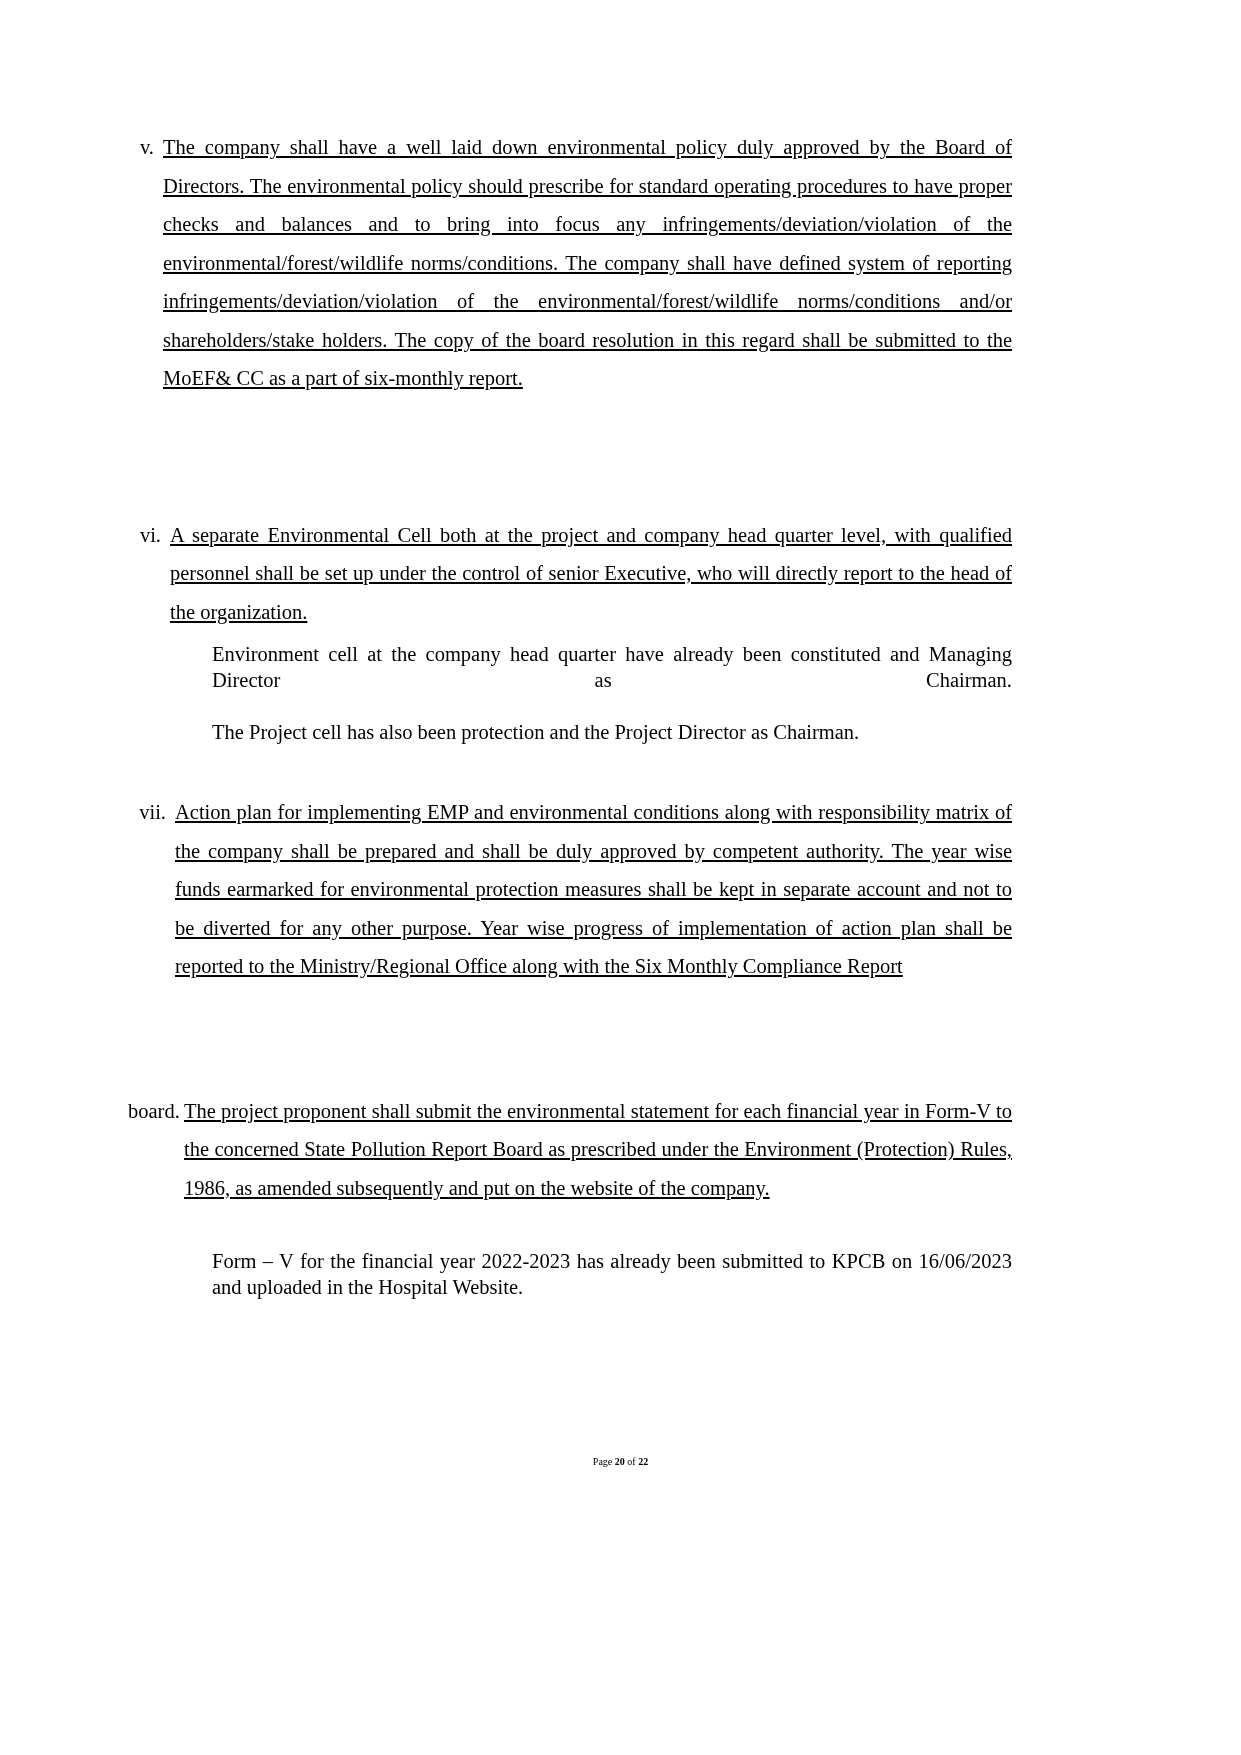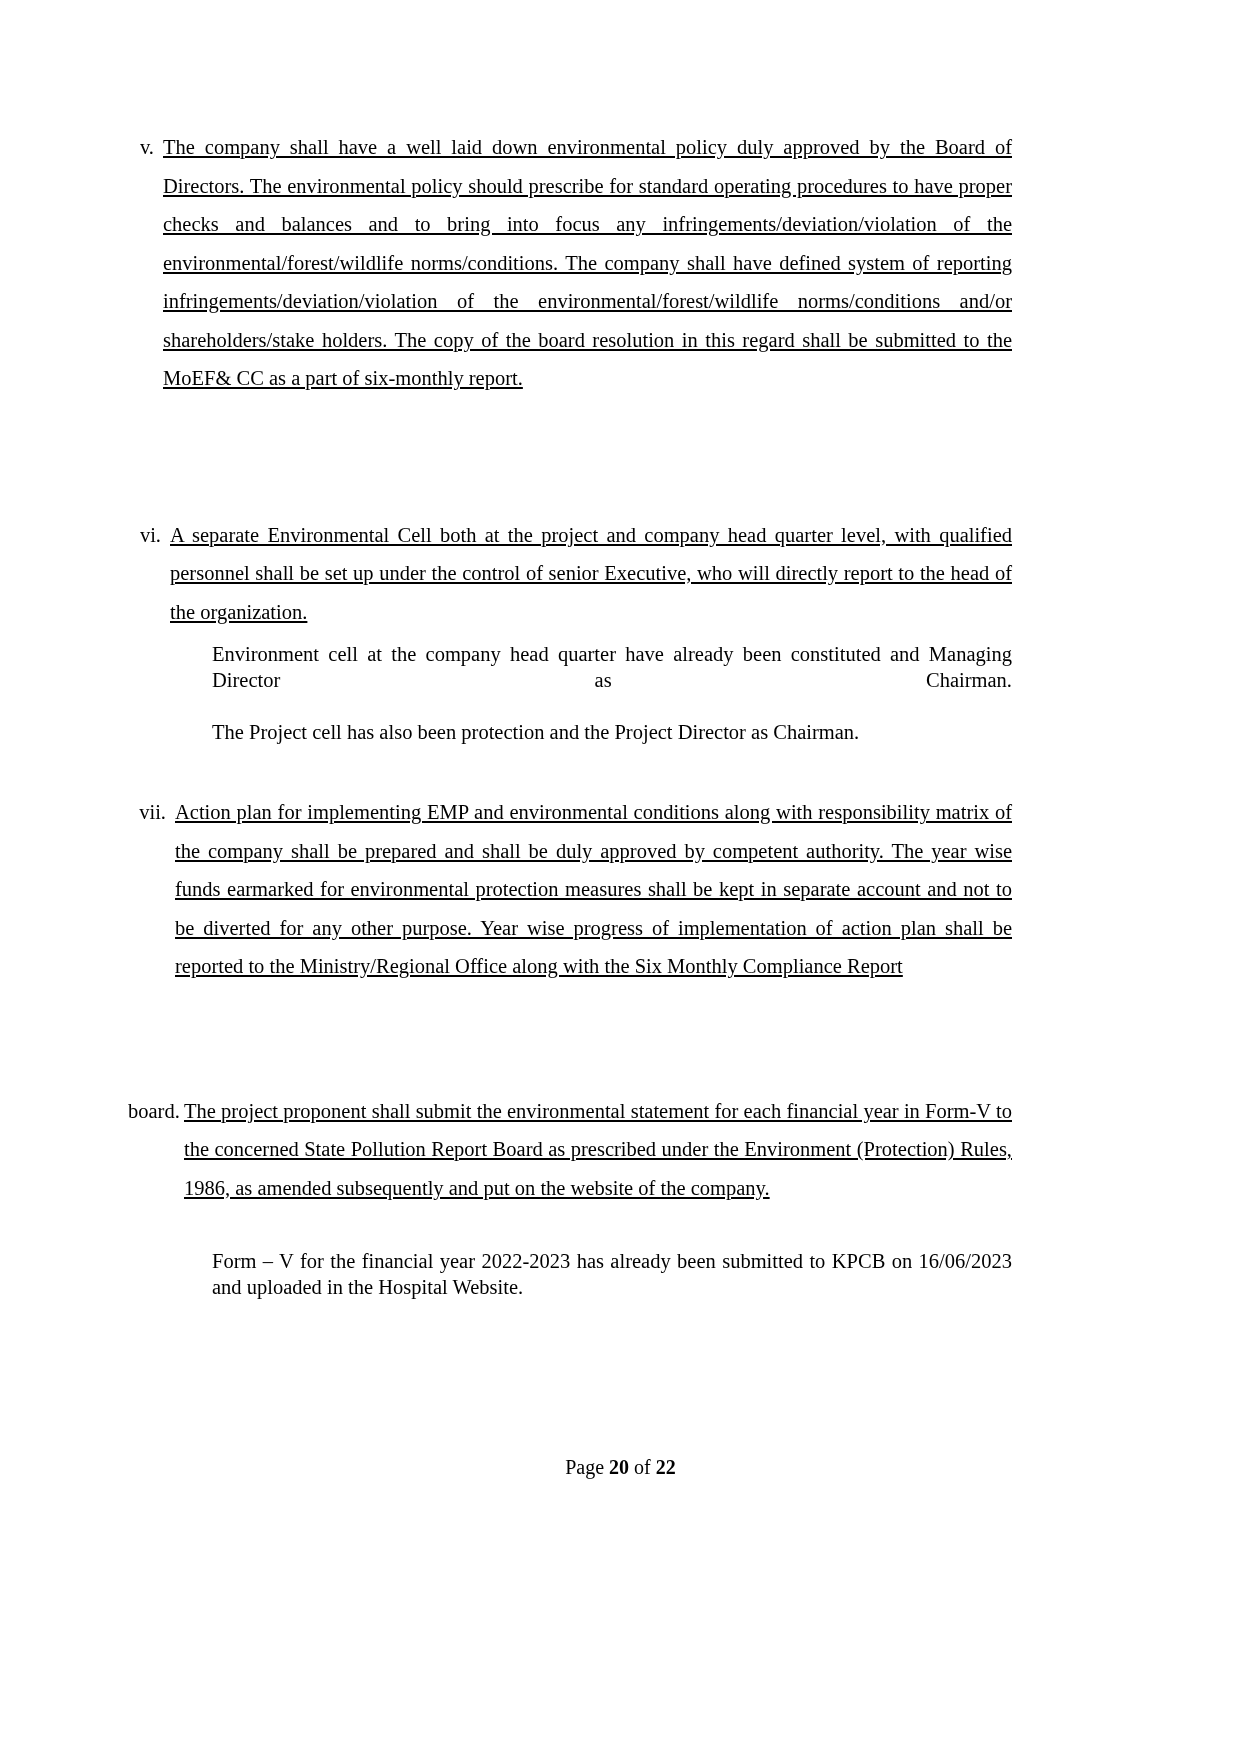--- a/index.html
+++ b/index.html
@@ -82,21 +82,21 @@
   .gap-sm { height: 22px; }
   .gap-md { height: 48px; }
   .gap-xl { height: 96px; }
   .footer {
     position: absolute;
     left: 0;
     right: 0;
     top: 1456px;
     text-align: center;
     font-family: "Liberation Serif", "DejaVu Serif", serif;
-    font-size: 20px;
+    font-size: 10px;
     color: #000000;
   }
   .footer .pg-num,
   .footer .pg-total {
     font-weight: bold;
   }
   .footer span { white-space: pre; }
 </style>
 </head>
 <body>

